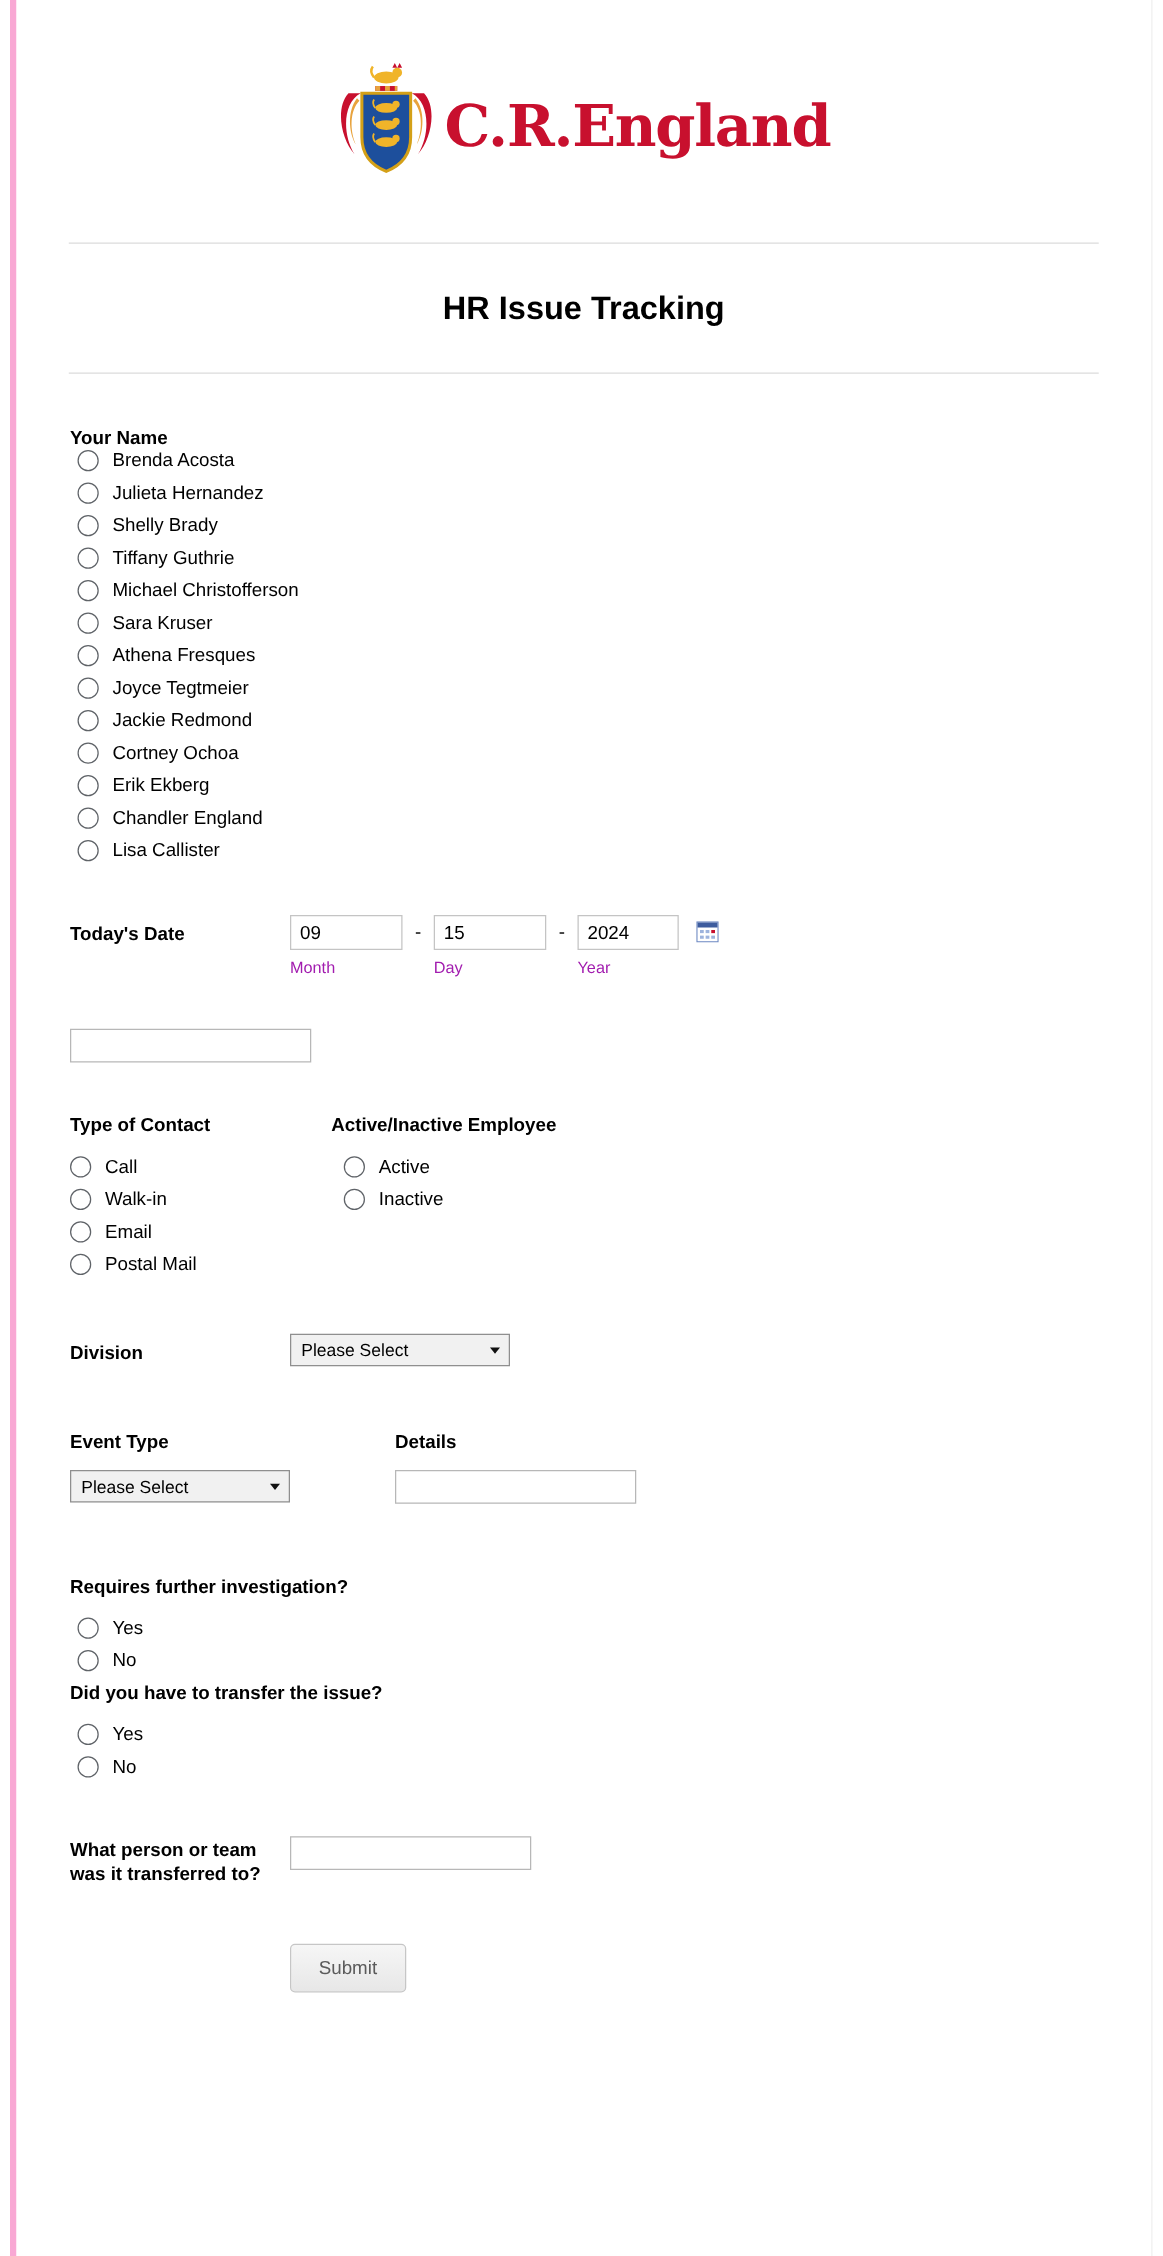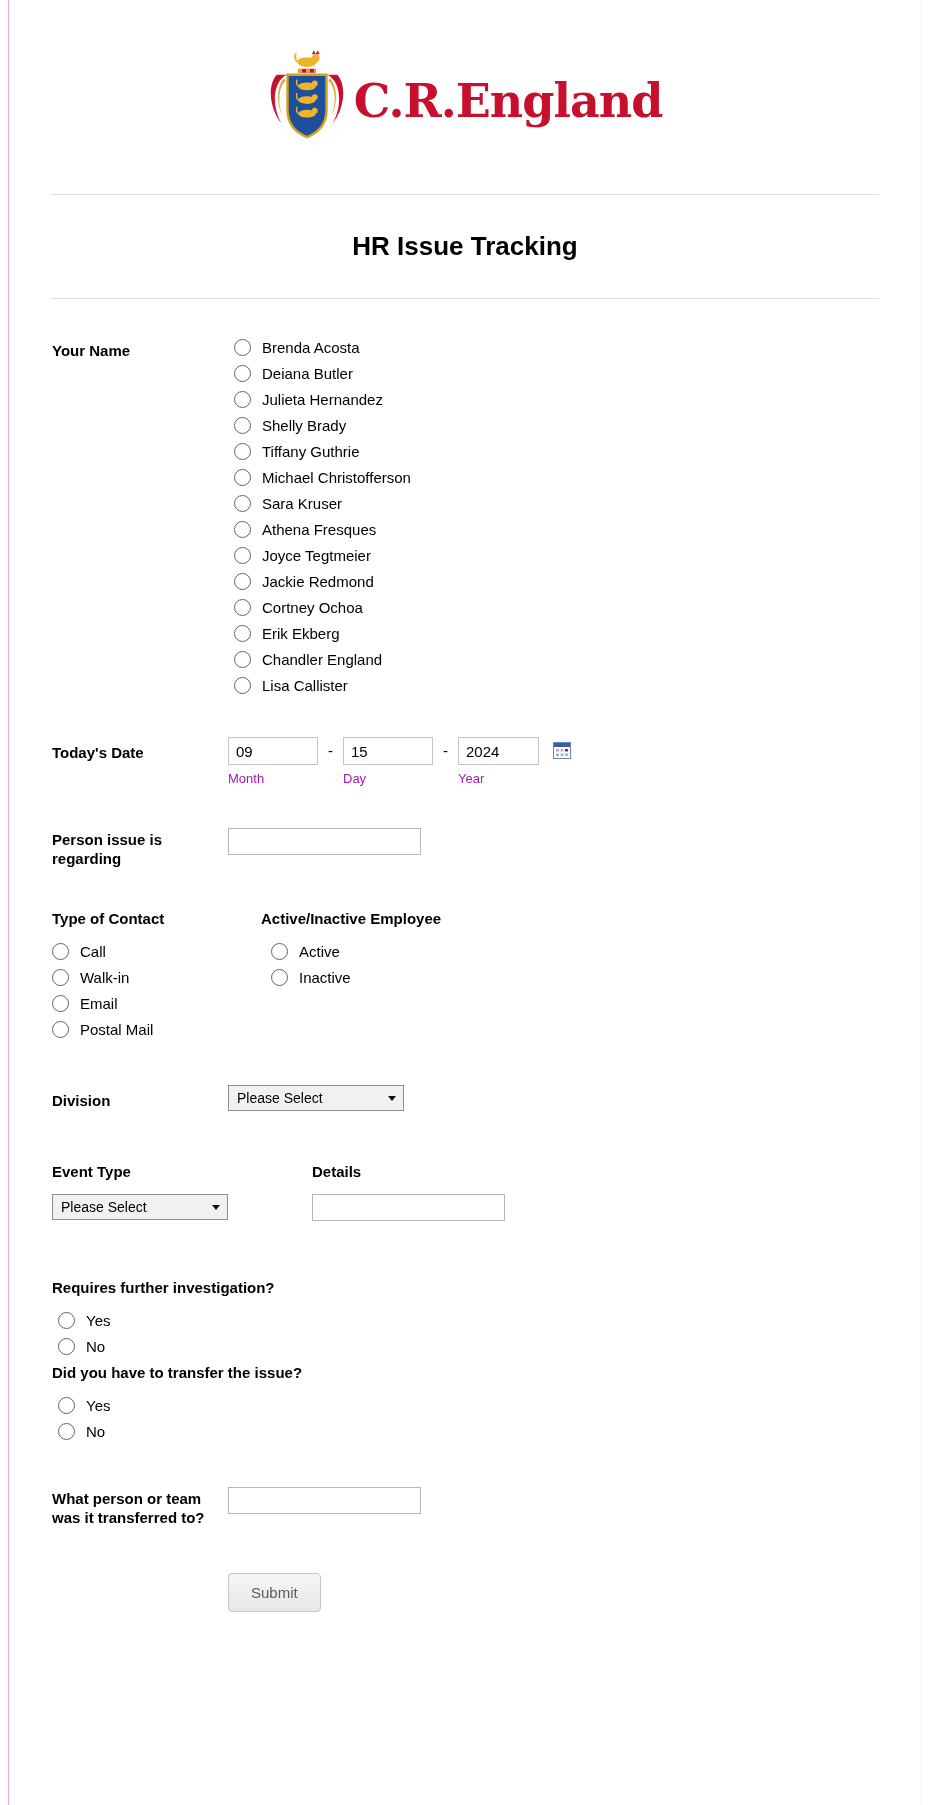--- a/index.html
+++ b/index.html
@@ -1,19 +1,19 @@
 <!DOCTYPE html>
 <html><head>
 <meta charset="utf-8">
 <style>
   * { box-sizing: border-box; }
   html,body { margin:0; padding:0; background:#fff; }
   body { font-family:"Liberation Sans", sans-serif; color:#000; }
   .page { width:930px; margin:0 auto; background:#fff; }
-  .card { margin:0 8px; min-height:1805px; border-left:1px solid #f9a8d4; border-right:1px solid #efefef;
+  .card { margin:0 8px; min-height:1805px; border-left:5px solid #f9a8d4; border-right:1px solid #efefef;
           padding:48px 0 120px 0; }
 
   
   .logo-wrap { display:flex; justify-content:center; align-items:center; gap:8px; margin-bottom:40px; }
   .crest { width:78px; height:106px; }
   .logo-text { font-family:"DejaVu Serif", serif; font-weight:700; font-size:46px; letter-spacing:-1px; }
 
   .divider { height:1px; background:#dcdcdc; margin:0 42px; }
 
   .title-block { text-align:center; padding:36px 0; }
@@ -28,21 +28,21 @@
 
   
   .radio-item { display:flex; align-items:center; margin-bottom:9px; cursor:pointer; font-size:15px; }
   .radio-item input[type=radio] {
     appearance:none; -webkit-appearance:none; width:17px; height:17px; border:1.5px solid #5f6368;
     border-radius:50%; background:#fff; margin:0 11px 0 0; flex-shrink:0; cursor:pointer;
   }
   .radio-list { padding-left:6px; }
 
   
-  .row-name        { margin-bottom:34px; }
+  .row-name        { margin-bottom:34px;flex-direction:column; }
   .row-date        { margin-bottom:42px; }
   .row-person      { margin-bottom:42px; }
   .section-contact { margin-bottom:38px; }
   .row-division    { margin-bottom:52px;align-items:center; }
   .section-event   { margin-bottom:58px; }
   .section-invest  { margin-bottom:38px;flex-direction:column; }
   .row-transfer-to { margin-bottom:46px; }
 
   
   .date-fields { display:flex; align-items:flex-start; }
@@ -139,24 +139,20 @@
 
       <div class="row row-name">
         <div class="lbl">Your Name</div>
         <div class="field radio-list">
           <label class="radio-item">
               <input type="radio" name="yourname" style="">
               <span>Brenda Acosta</span>
             </label>
           <label class="radio-item">
               <input type="radio" name="yourname" style="">
-              <span>Deiana Butler</span>
-            </label>
-          <label class="radio-item">
-              <input type="radio" name="yourname" style="">
               <span>Julieta Hernandez</span>
             </label>
           <label class="radio-item">
               <input type="radio" name="yourname" style="">
               <span>Shelly Brady</span>
             </label>
           <label class="radio-item">
               <input type="radio" name="yourname" style="">
               <span>Tiffany Guthrie</span>
             </label>
@@ -223,21 +219,20 @@
             <rect x="7.5" y="7" width="3" height="2.5" fill="#9db3dd"></rect>
             <rect x="12" y="7" width="3" height="2.5" fill="#c8102e"></rect>
             <rect x="3" y="11.5" width="3" height="2.5" fill="#9db3dd"></rect>
             <rect x="7.5" y="11.5" width="3" height="2.5" fill="#9db3dd"></rect>
             <rect x="12" y="11.5" width="3" height="2.5" fill="#9db3dd"></rect>
           </svg>
         </div>
       </div>
 
       <div class="row row-person">
-        <div class="lbl">Person issue is regarding</div>
         <div class="field">
           <input class="text-input" value="" style="">
         </div>
       </div>
 
       <div class="cols section-contact">
         <div class="col-contact">
           <div class="col-head">Type of Contact</div>
           <label class="radio-item">
               <input type="radio" name="contact" style="">

